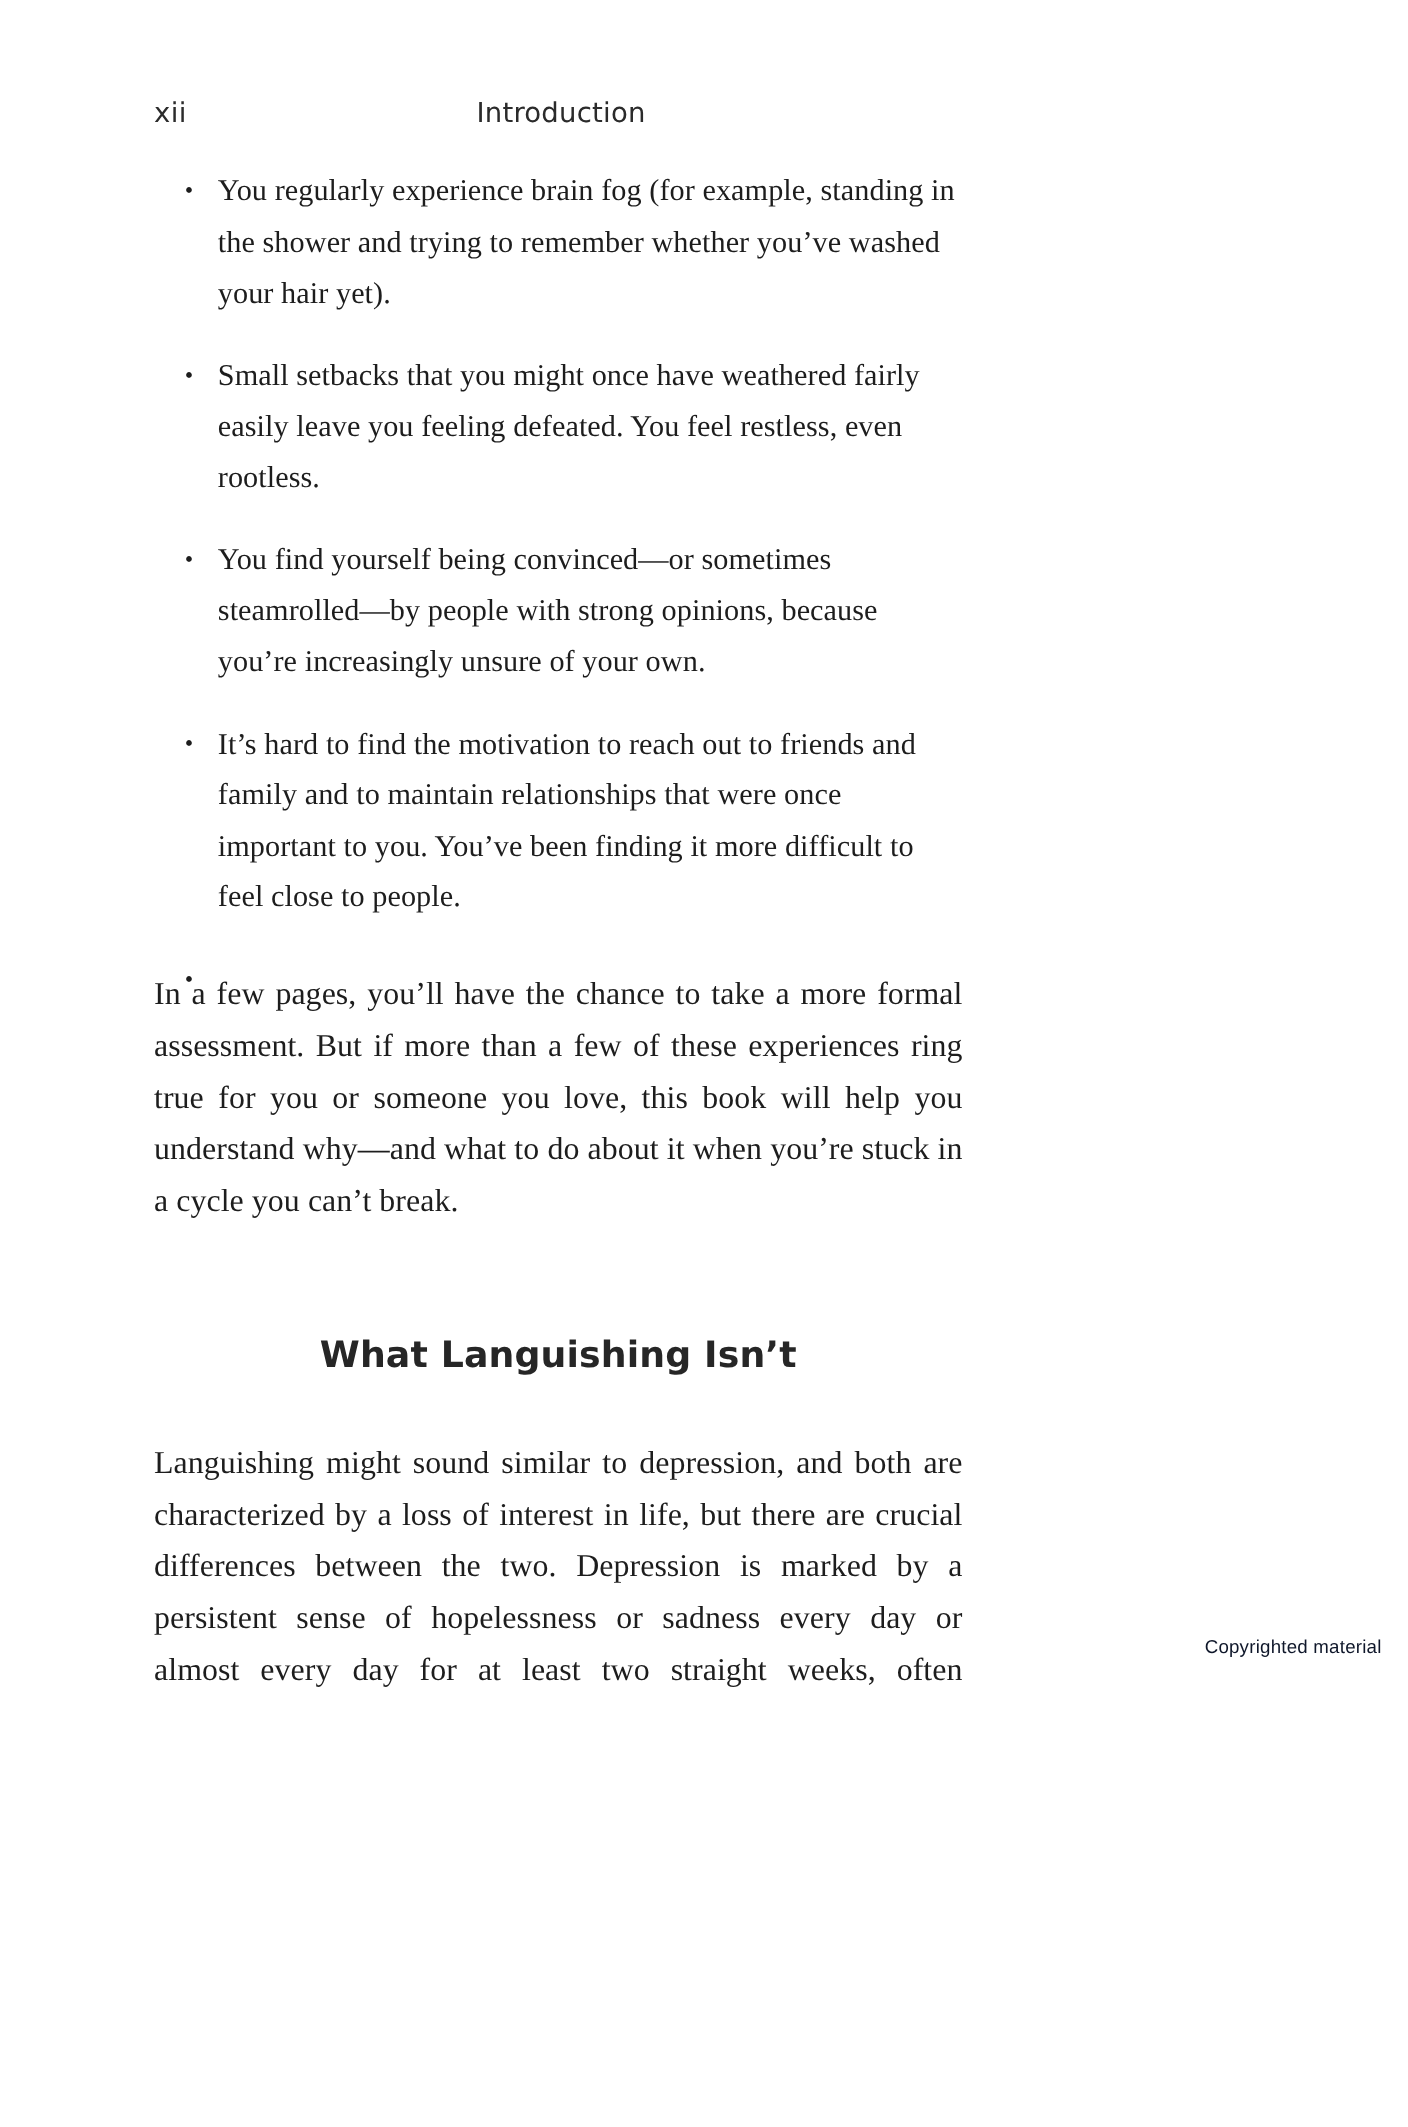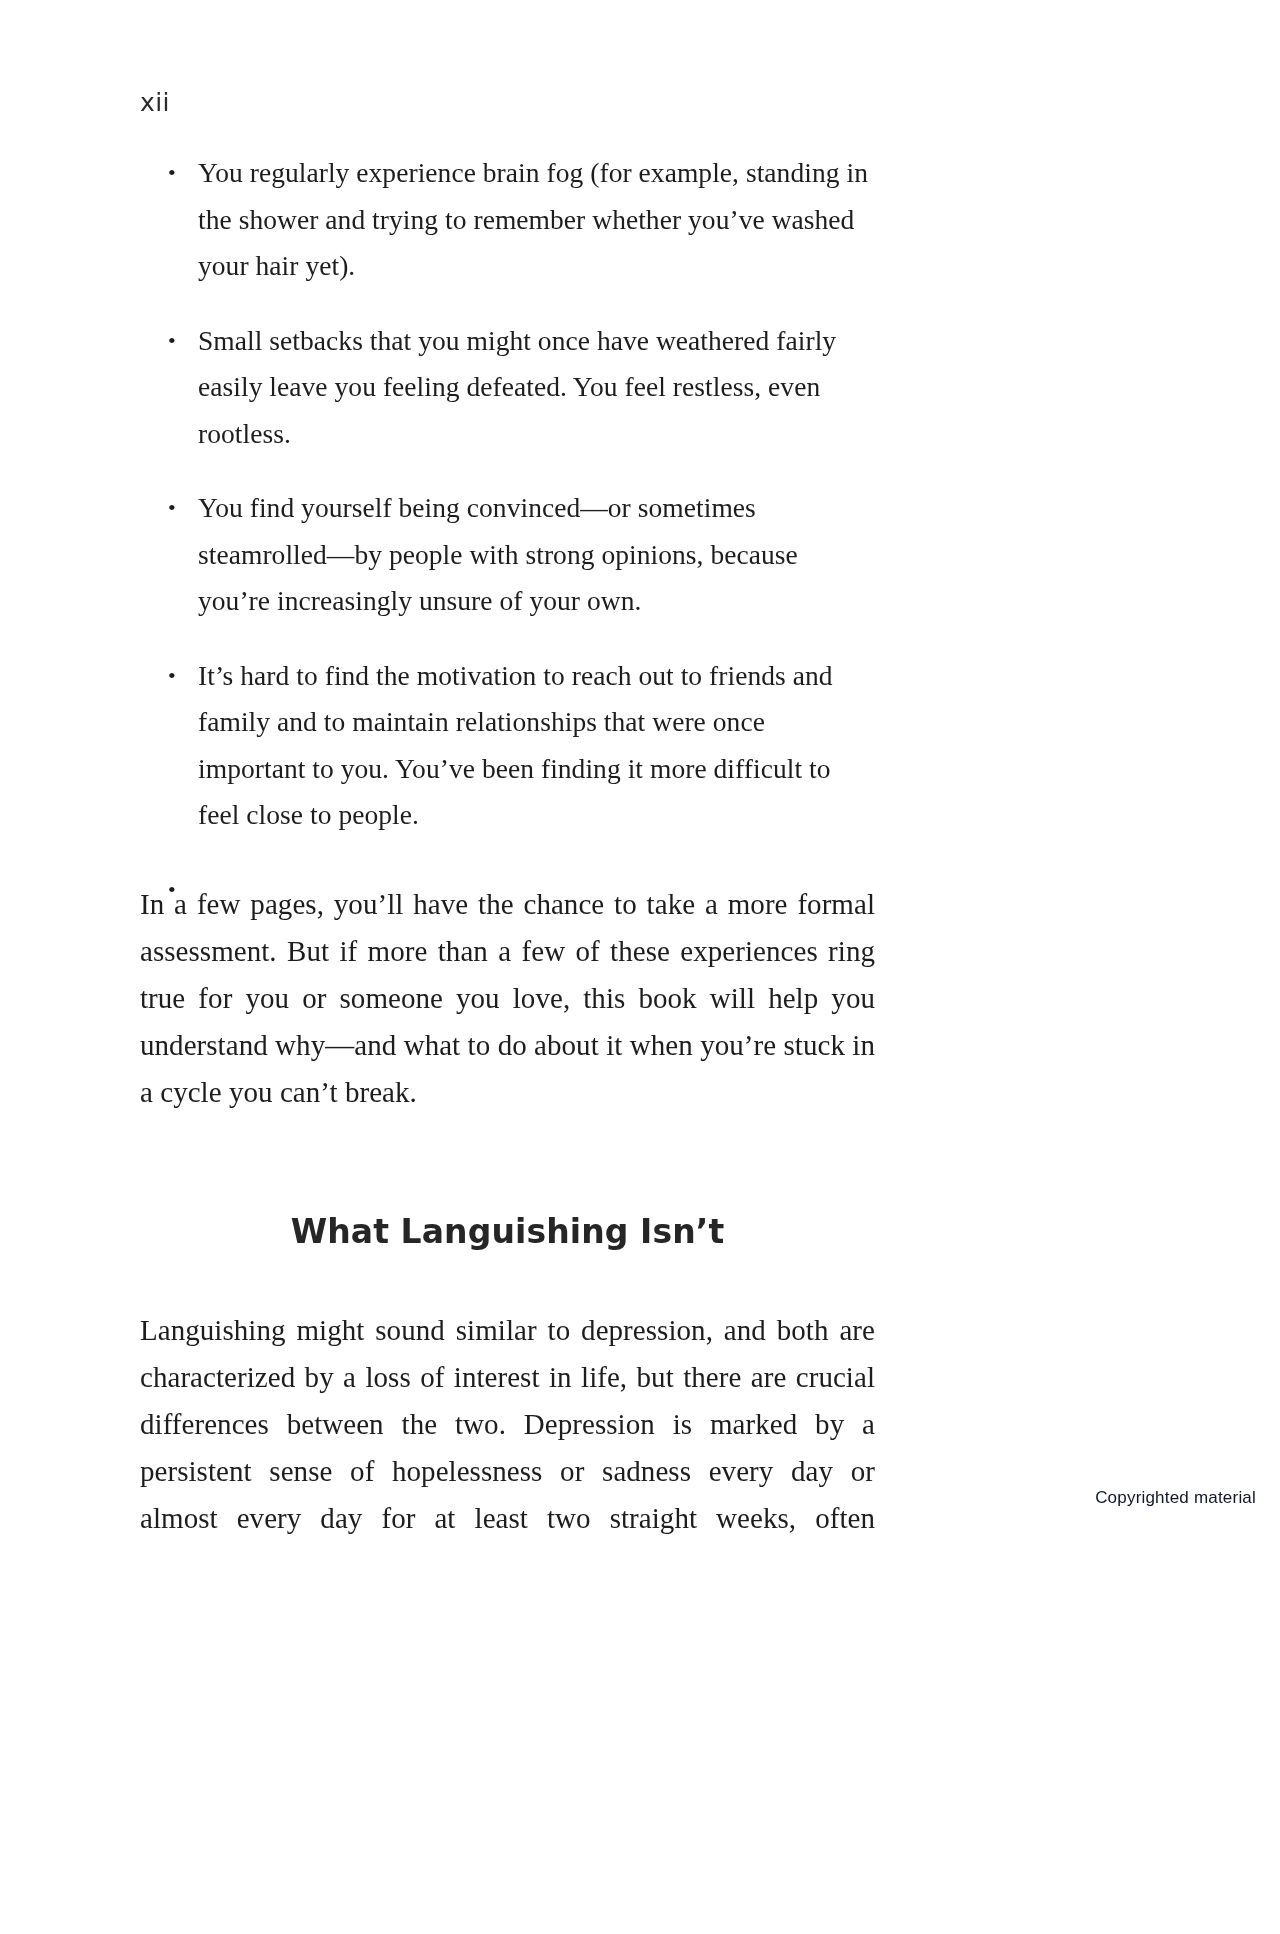--- a/index.html
+++ b/index.html
@@ -115,20 +115,21 @@
     letter-spacing: 0.2px;
   }
 </style>
 </head>
 <body>
 
 <div class="page">
 
   <div class="running-head">
     <span class="folio">xii</span>
+    <span class="head-title">Introduction</span>
   </div>
 
   <div class="textblock">
 
     <ul class="bullet-list">
       <li class="bullet-item">
         <span class="dot">•</span>
         <span>You regularly experience brain fog (for example, standing in the shower and trying to remember whether you’ve washed your hair yet).</span>
       </li>
       <li class="bullet-item">

